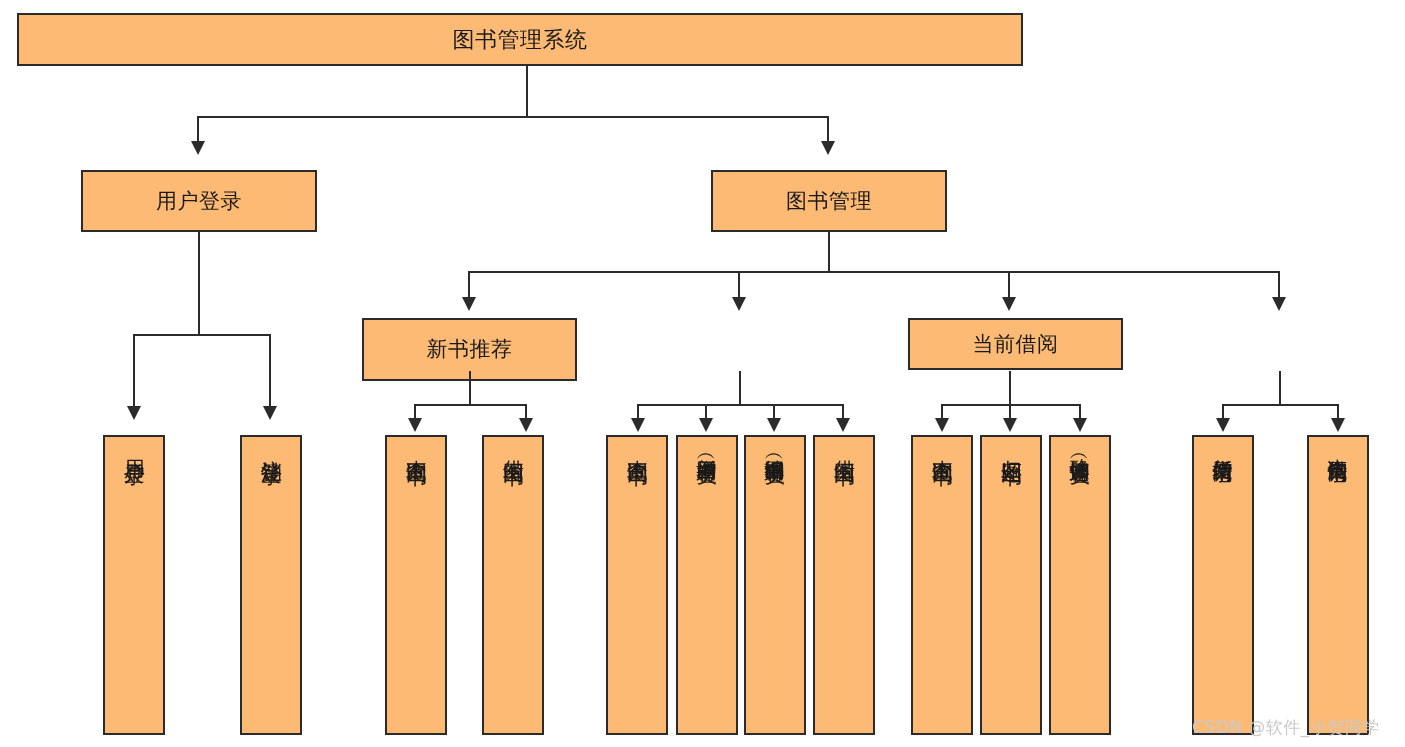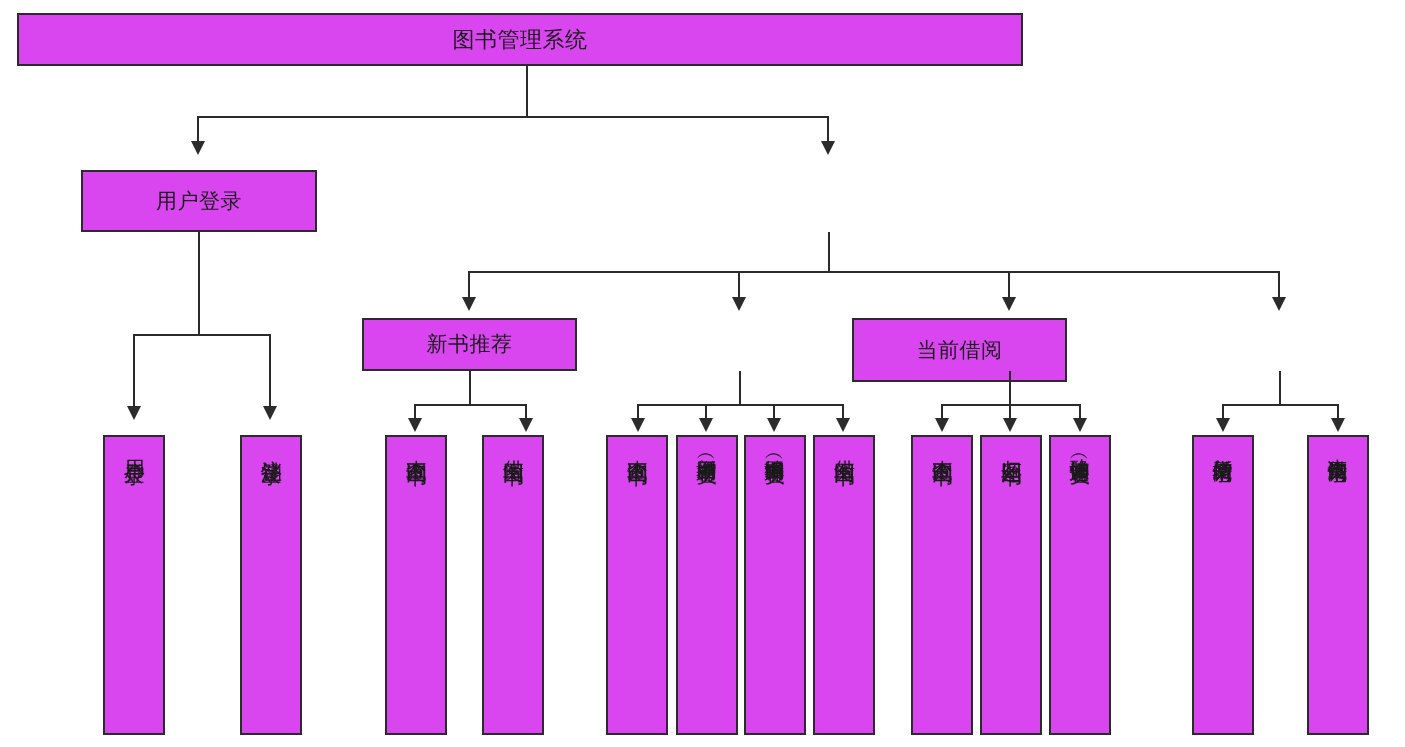--- a/index.html
+++ b/index.html
@@ -15,21 +15,21 @@
     position: relative;
     width: 1405px;
     height: 747px;
     background: #ffffff;
     overflow: hidden;
   }
   .node {
     position: absolute;
     box-sizing: border-box;
     border: 2px solid #2b2b2b;
-    background: #d946ef;
+    background: #fdba74;
     display: flex;
     align-items: center;
     justify-content: center;
     color: #1a1a1a;
   }
   .node-label {
     display: block;
     text-align: center;
     line-height: 1.18;
     color: #1a1a1a;
@@ -103,20 +103,23 @@
 
   <div class="conn v" style="left:197px; top:116px; width:2px; height:27px;"></div>
   <div class="arrow" style="left:191px; top:141px;"></div>
   <div class="conn v" style="left:827px; top:116px; width:2px; height:27px;"></div>
   <div class="arrow" style="left:821px; top:141px;"></div>
 
   <div class="node horiz" style="left:81px; top:170px; width:236px; height:62px;">
     <span class="node-label">用户登录</span>
   </div>
 
+  <div class="node horiz" style="left:711px; top:170px; width:236px; height:62px;">
+    <span class="node-label">图书管理</span>
+  </div>
 
   <div class="conn v" style="left:198px; top:232px; width:2px; height:103px;"></div>
   <div class="conn h" style="left:133px; top:334px; width:137px; height:2px;"></div>
   <div class="conn v" style="left:133px; top:334px; width:2px; height:74px;"></div>
   <div class="arrow" style="left:127px; top:406px;"></div>
   <div class="conn v" style="left:269px; top:334px; width:2px; height:74px;"></div>
   <div class="arrow" style="left:263px; top:406px;"></div>
 
   <div class="conn v" style="left:828px; top:232px; width:2px; height:40px;"></div>
   <div class="conn h" style="left:468px; top:271px; width:812px; height:2px;"></div>
@@ -126,24 +129,24 @@
 
   <div class="conn v" style="left:738px; top:271px; width:2px; height:28px;"></div>
   <div class="arrow" style="left:732px; top:297px;"></div>
 
   <div class="conn v" style="left:1008px; top:271px; width:2px; height:28px;"></div>
   <div class="arrow" style="left:1002px; top:297px;"></div>
 
   <div class="conn v" style="left:1278px; top:271px; width:2px; height:28px;"></div>
   <div class="arrow" style="left:1272px; top:297px;"></div>
 
-  <div class="node horiz" style="left:362px; top:318px; width:215px; height:53px;">
+  <div class="node horiz" style="left:362px; top:318px; width:215px; height:63px;">
     <span class="node-label">新书推荐</span>
   </div>
-  <div class="node horiz" style="left:852px; top:318px; width:215px; height:64px;">
+  <div class="node horiz" style="left:908px; top:318px; width:215px; height:52px;">
     <span class="node-label">当前借阅</span>
   </div>
 
   <div class="conn v" style="left:469px; top:371px; width:2px; height:34px;"></div>
   <div class="conn h" style="left:414px; top:404px; width:113px; height:2px;"></div>
   <div class="conn v" style="left:414px; top:404px; width:2px; height:16px;"></div>
   <div class="arrow" style="left:408px; top:418px;"></div>
   <div class="conn v" style="left:525px; top:404px; width:2px; height:16px;"></div>
   <div class="arrow" style="left:519px; top:418px;"></div>
 
@@ -211,14 +214,15 @@
     <span class="node-label">确认归还（管理员）</span>
   </div>
 
   <div class="node vert narrow" style="left:1192px; top:435px; width:62px; height:300px;">
     <span class="node-label">新增借阅记录</span>
   </div>
   <div class="node vert narrow" style="left:1307px; top:435px; width:62px; height:300px;">
     <span class="node-label">查询借阅记录</span>
   </div>
 
+  <div class="watermark" style="left:1192px; top:716px;">CSDN @软件_小贺同学</div>
 
 </div>
 
 </body></html>

